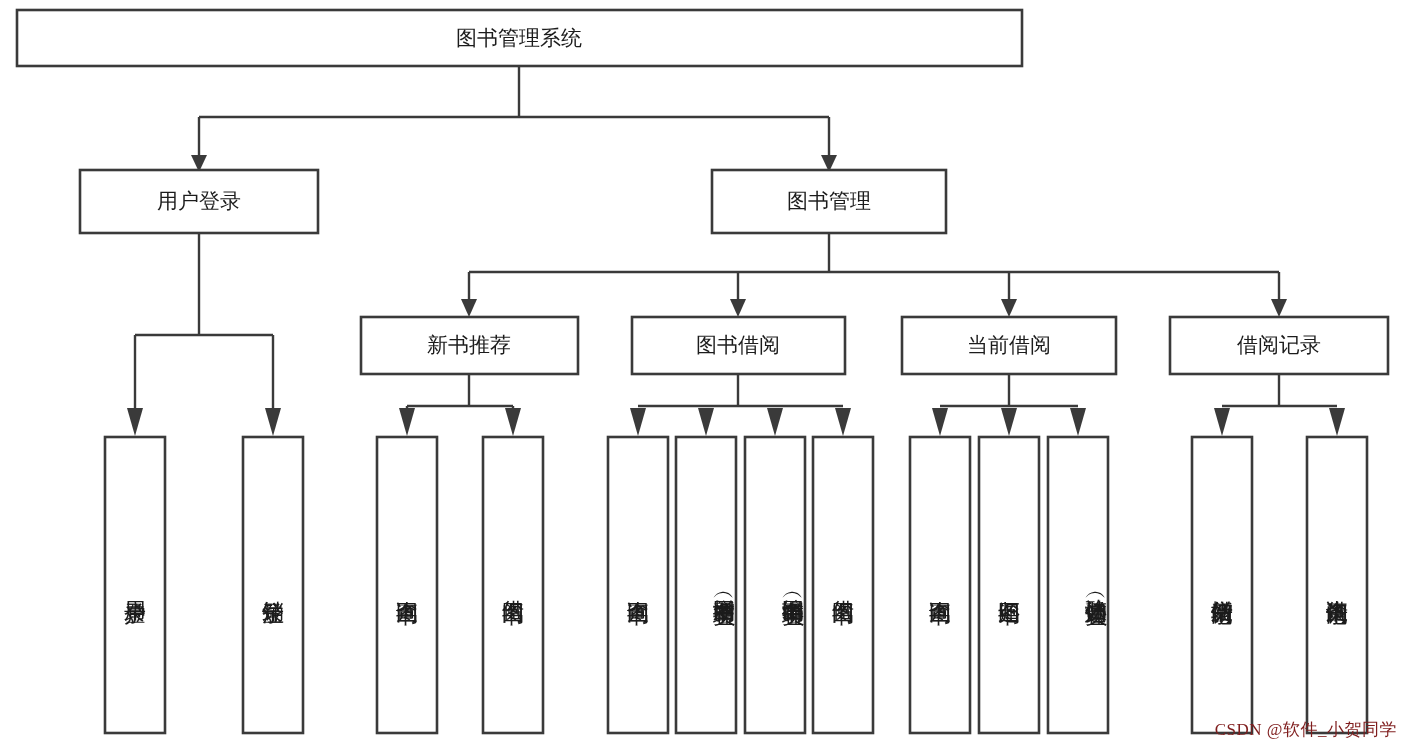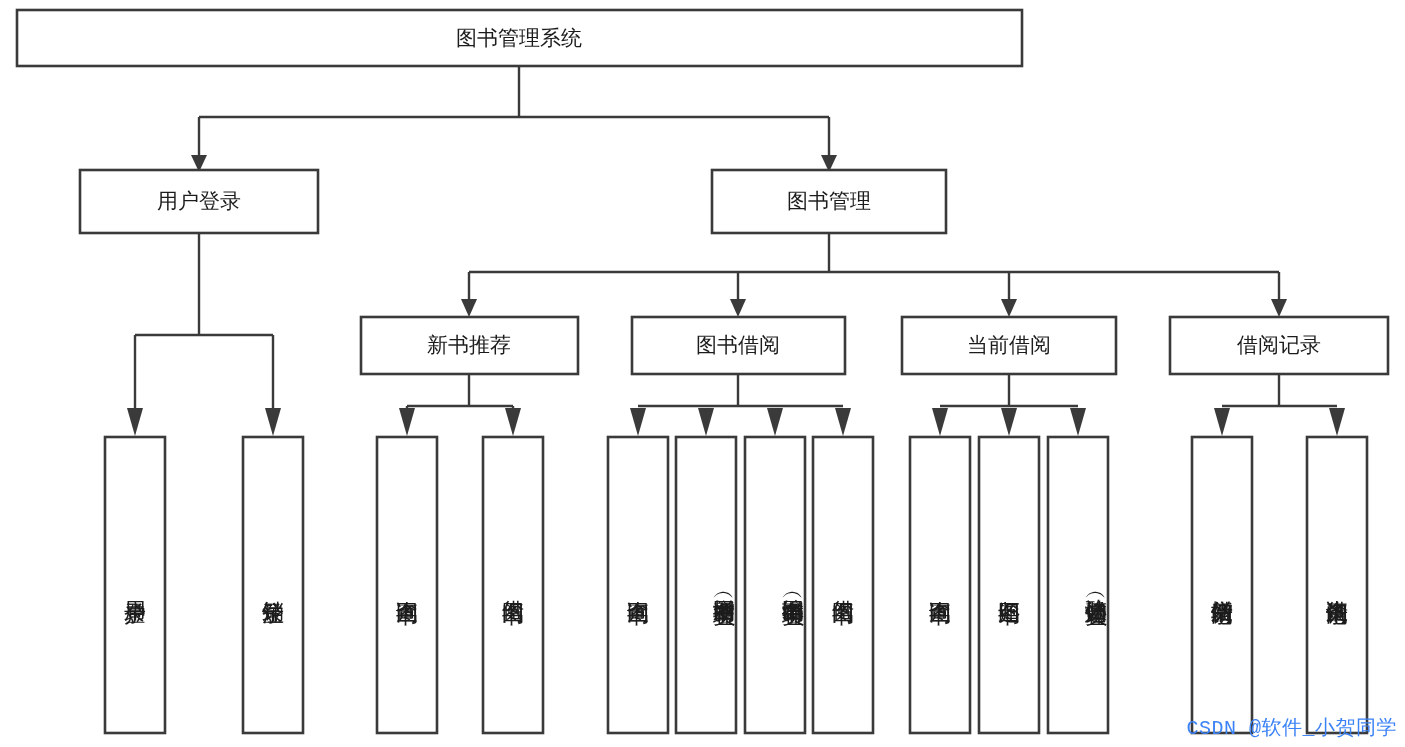--- a/index.html
+++ b/index.html
@@ -55,23 +55,23 @@
     text-align:center;
     white-space:normal;
     overflow:hidden;
     box-sizing:border-box;
     pointer-events:none;
   }
   #watermark{
     position:absolute;
     right:8px;
     bottom:6px;
-    font-family:Liberation Mono, monospace;
-    font-size:20px;
-    color:#3b82f6;
+    font-family:Liberation Serif, serif;
+    font-size:17px;
+    color:#7f1d1d;
     letter-spacing:0.5px;
     white-space:nowrap;
     user-select:none;
   }
 </style>
 </head>
 <body>
 
 <div id="diagram-root">
 

